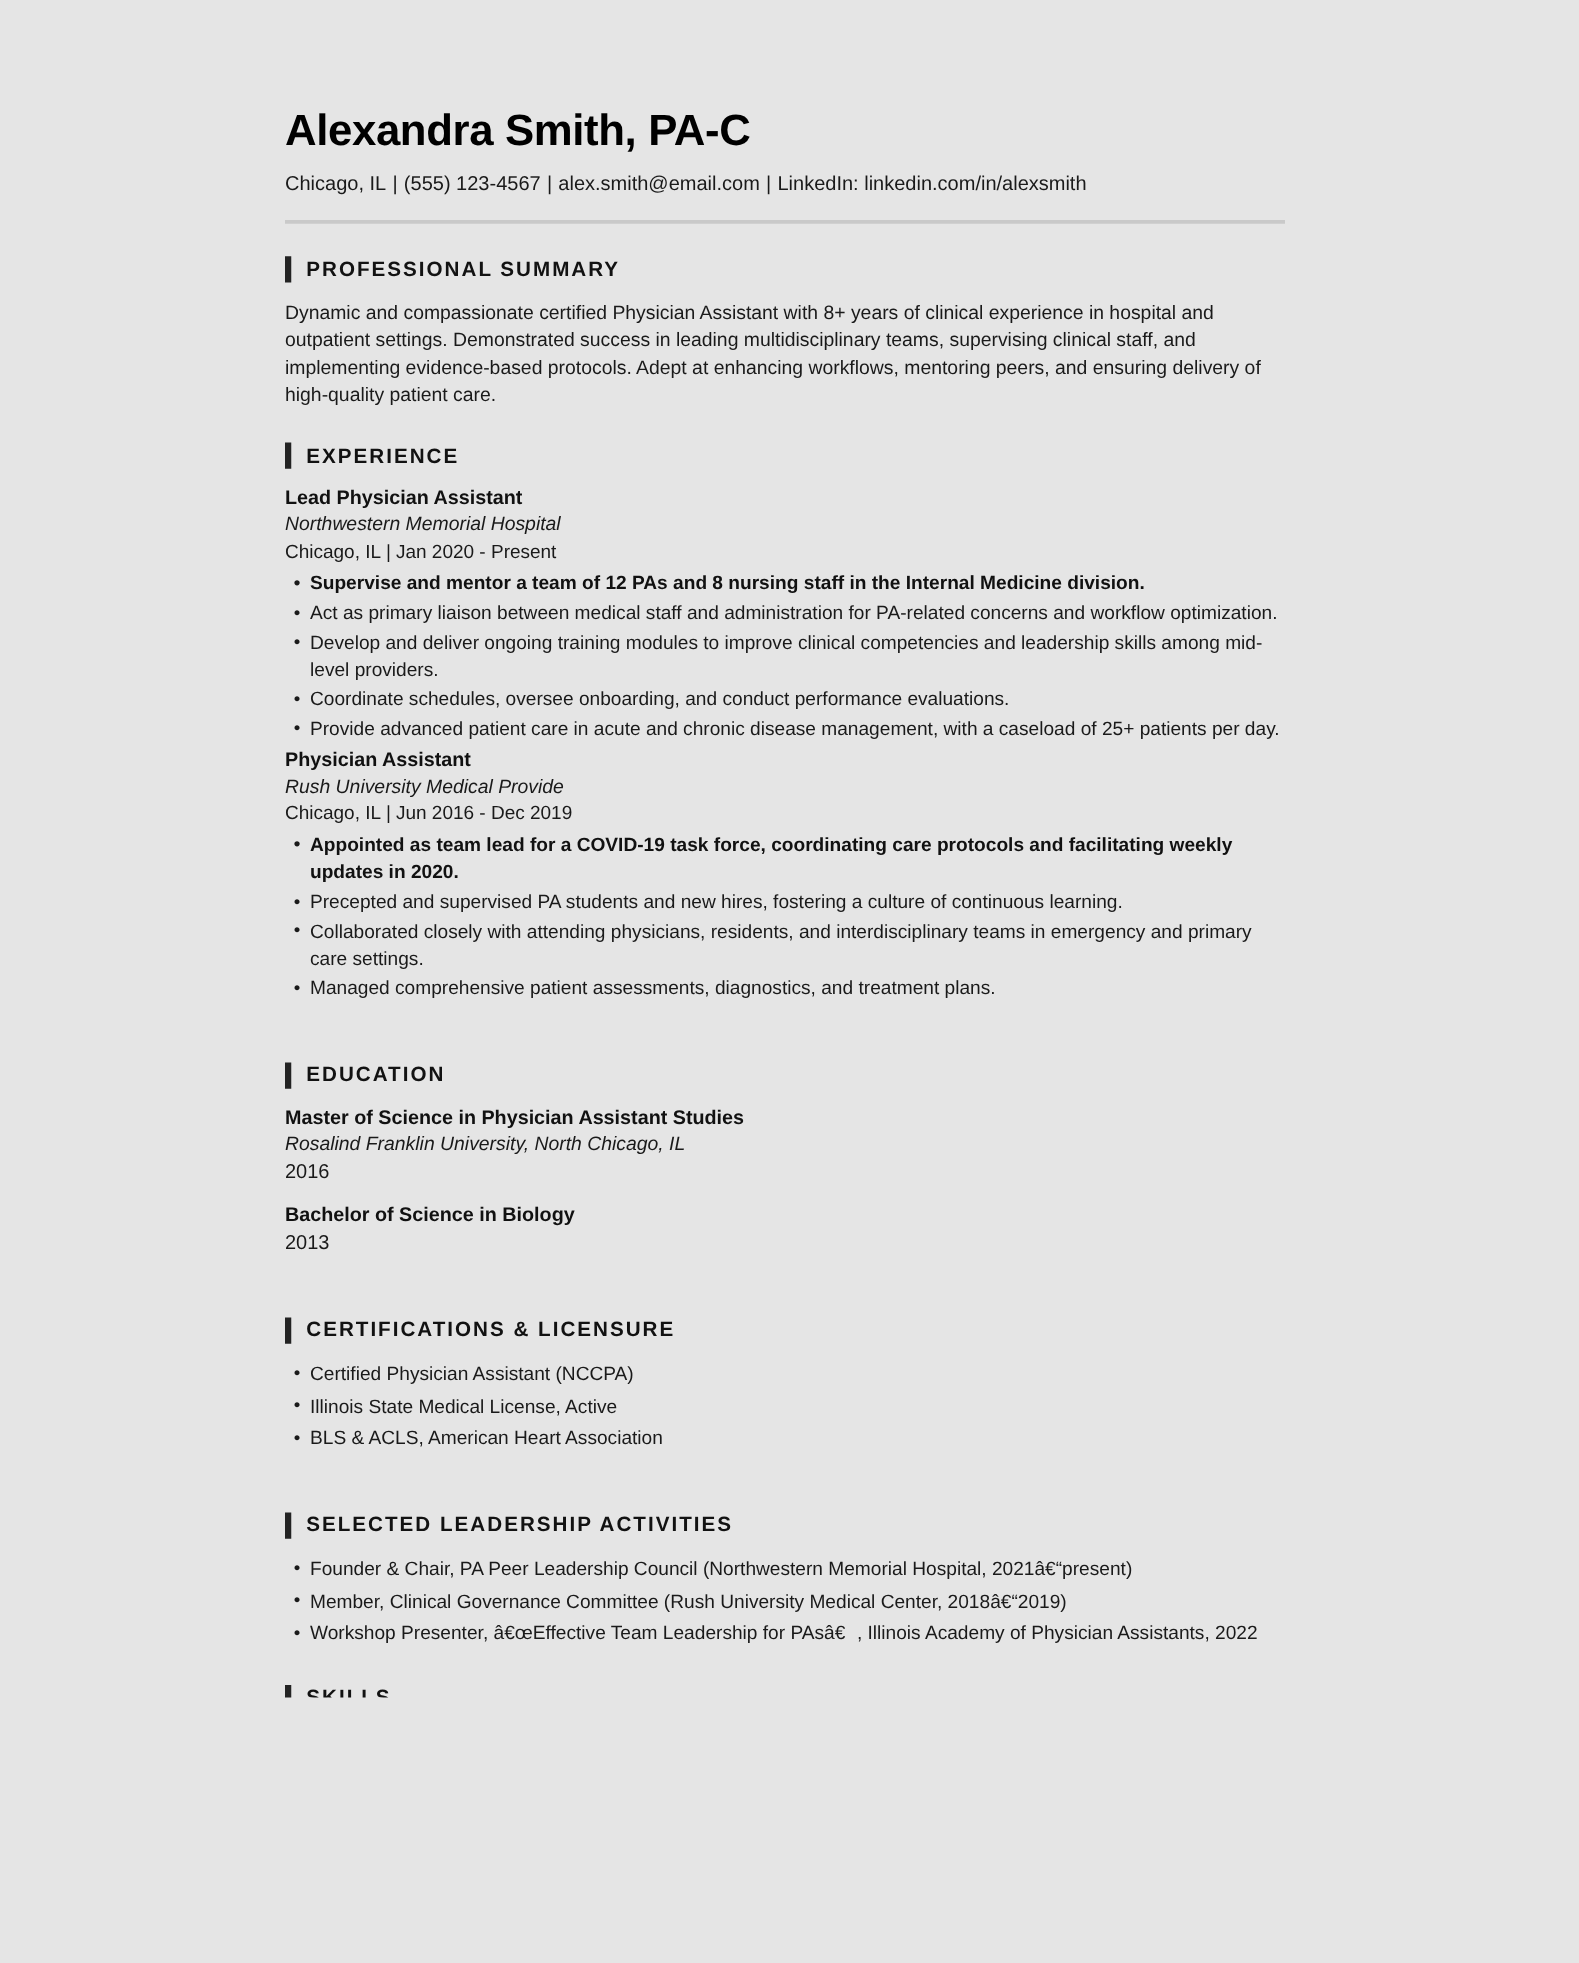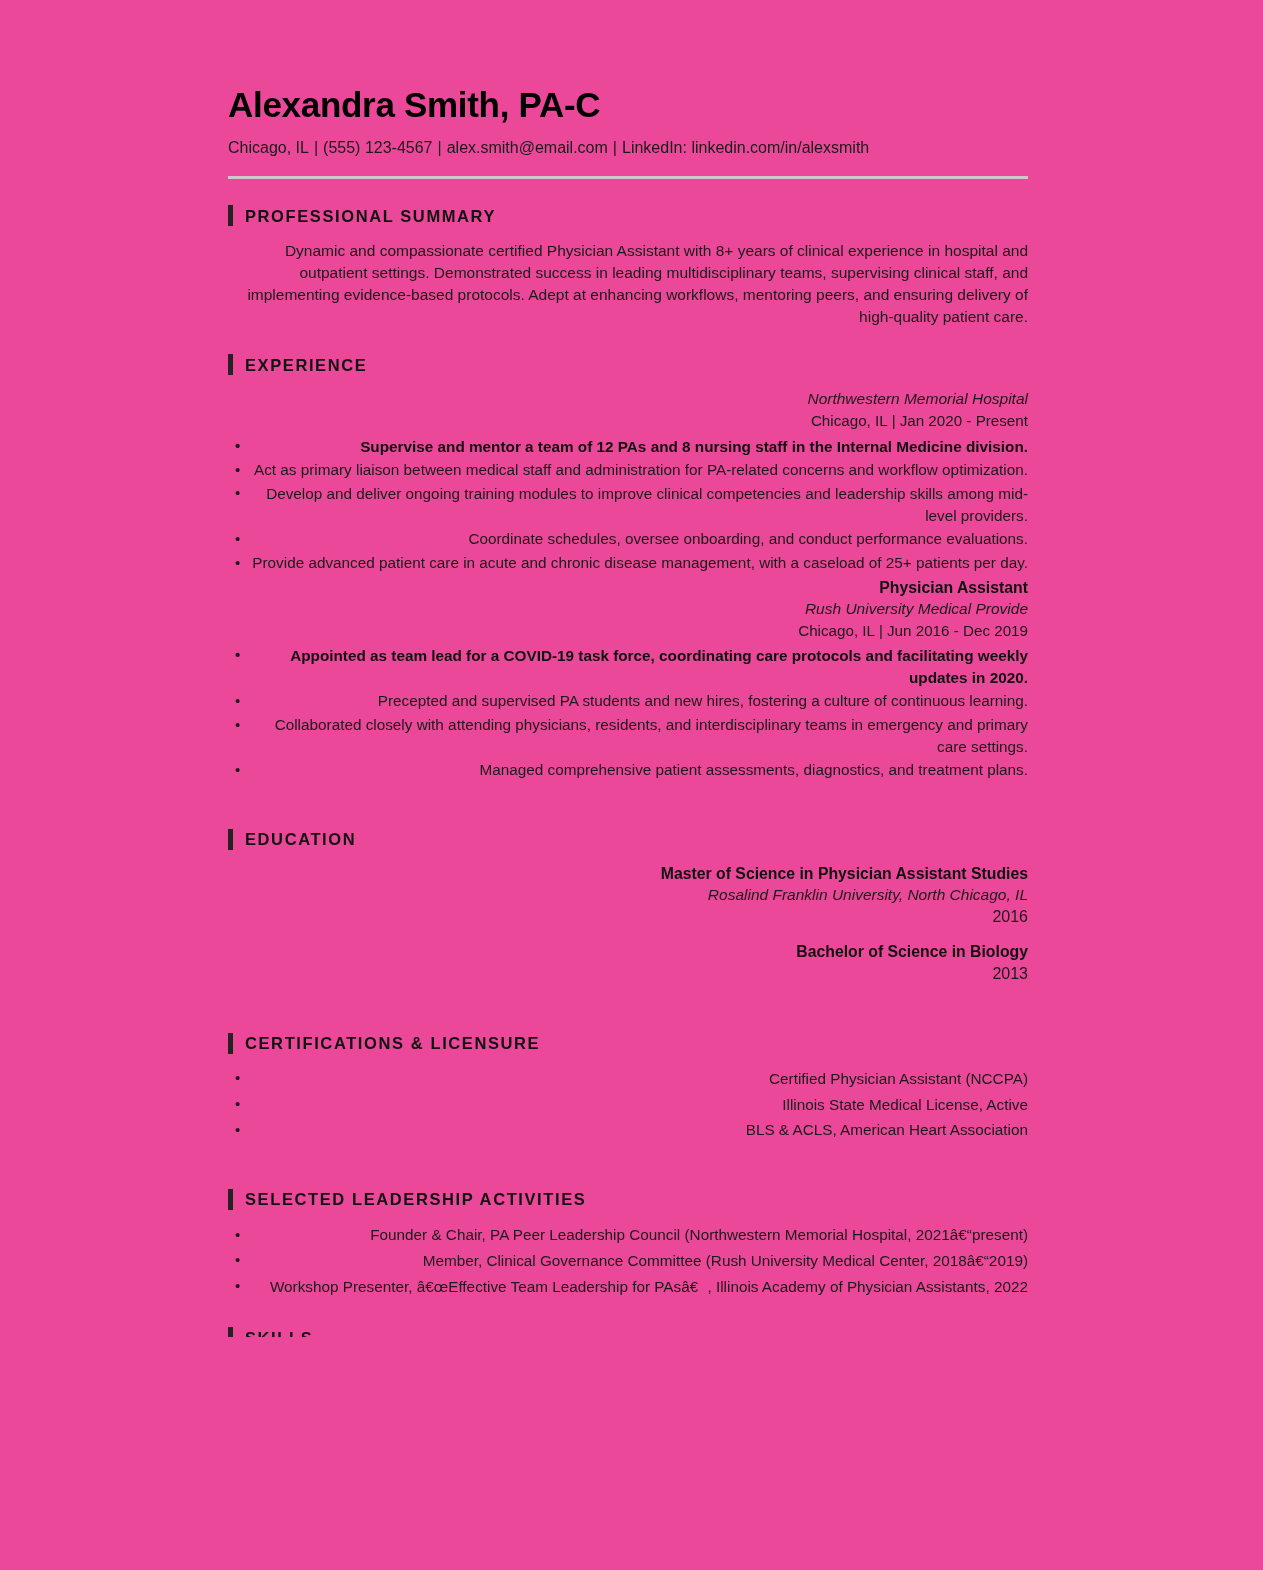--- a/index.html
+++ b/index.html
@@ -11,21 +11,21 @@
     width: 1263px;
     height: 1570px;
     font-family: "Liberation Sans", sans-serif;
     color: #1a1a1a;
     -webkit-font-smoothing: antialiased;
   }
   .page {
     position: relative;
     width: 1263px;
     height: 1570px;
-    background: #ec4899;
+    background: #e5e5e5;
     overflow: hidden;
   }
   .doc {
     position: absolute;
     left: 228px;
     top: 86px;
     width: 800px;
   }
 
   
@@ -51,21 +51,20 @@
   .rule {
     height: 3px;
     background: #c9c9c9;
     margin: 18px 0 0 0;
     width: 800px;
   }
 
   
   .section {
     margin-top: 26px;
-    text-align: right;
   }
   .section-head {
     display: flex;
     align-items: center;
     margin-bottom: 14px;
   }
   .accent-bar {
     width: 5px;
     height: 21px;
     background: #232323;
@@ -205,20 +204,21 @@
       <p class="body-text">Dynamic and compassionate certified Physician Assistant with 8+ years of clinical experience in hospital and outpatient settings. Demonstrated success in leading multidisciplinary teams, supervising clinical staff, and implementing evidence-based protocols. Adept at enhancing workflows, mentoring peers, and ensuring delivery of high-quality patient care.</p>
     </div>
 
     <div class="section">
       <div class="section-head">
         <span class="accent-bar"></span>
         <span class="section-title">EXPERIENCE</span>
       </div>
 
       <div class="job">
+        <div class="job-title">Lead Physician Assistant</div>
         <div class="job-org">Northwestern Memorial Hospital</div>
         <div class="job-meta"><span>Chicago, IL</span><span class="sep">|</span><span>Jan 2020 - Present</span></div>
         <ul class="bullets">
           <li class="strong">Supervise and mentor a team of 12 PAs and 8 nursing staff in the Internal Medicine division.</li>
           <li>Act as primary liaison between medical staff and administration for PA-related concerns and workflow optimization.</li>
           <li>Develop and deliver ongoing training modules to improve clinical competencies and leadership skills among mid-level providers.</li>
           <li>Coordinate schedules, oversee onboarding, and conduct performance evaluations.</li>
           <li>Provide advanced patient care in acute and chronic disease management, with a caseload of 25+ patients per day.</li>
         </ul>
       </div>

